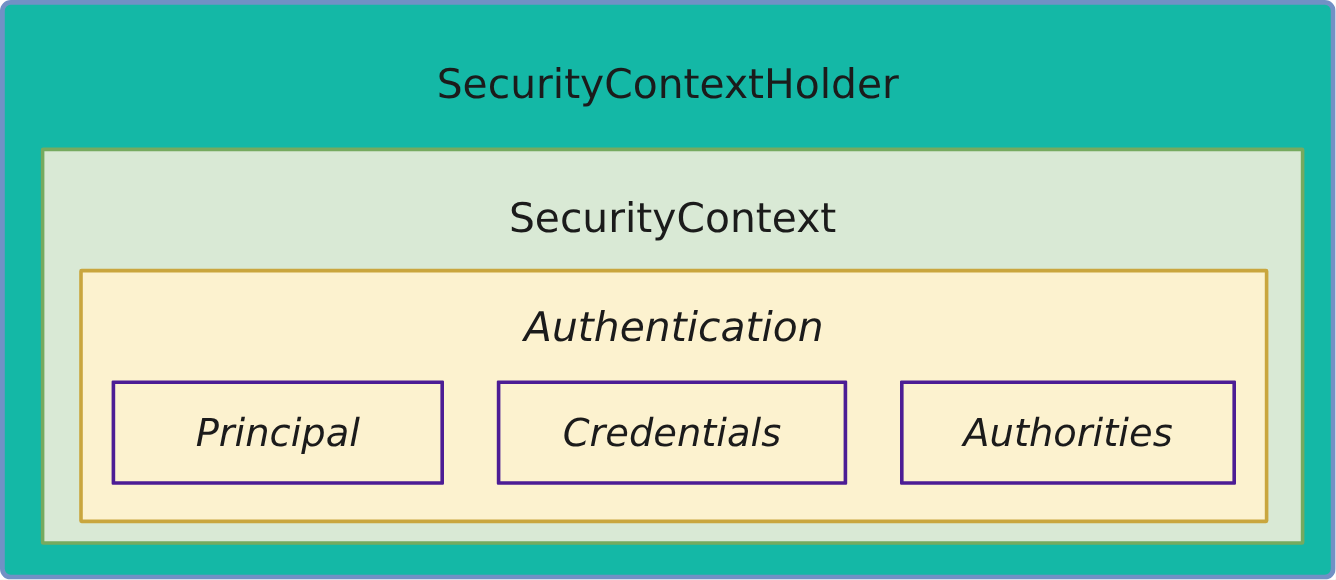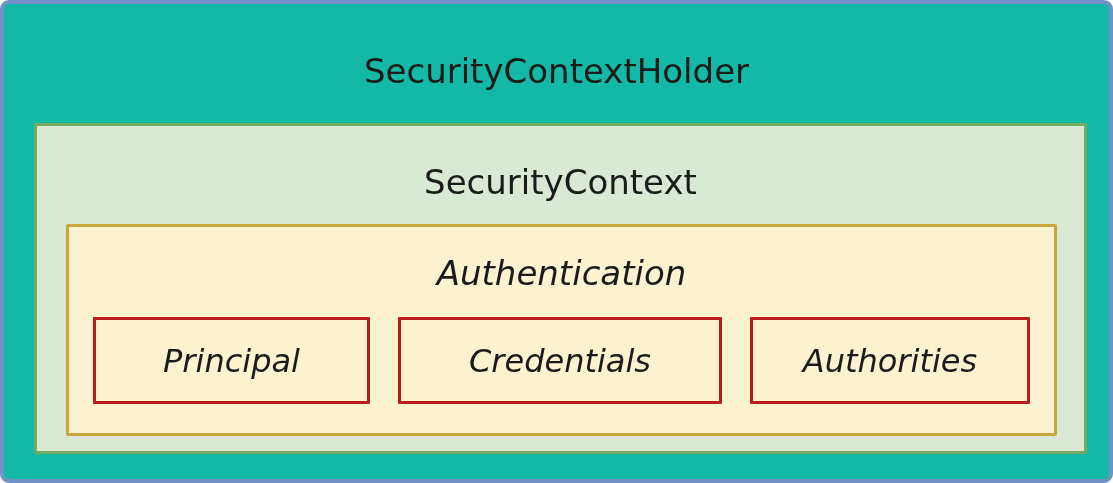--- a/index.html
+++ b/index.html
@@ -76,30 +76,30 @@
     top: 90px;
     height: 87px;
     display: flex;
     justify-content: space-between;
     align-items: stretch;
   }
   .item-box {
     box-sizing: border-box;
     height: 87px;
     background: #fcf2cf;
-    border: 3px solid #b91c1c;
+    border: 3px solid #4c1d95;
     border-radius: 1px;
     display: flex;
     align-items: center;
     justify-content: center;
     font-size: 32px;
     white-space: nowrap;
   }
   .item-box.w1 { width: 277px; }
-  .item-box.w2 { width: 324px; }
+  .item-box.w2 { width: 292px; }
   .item-box.w3 { width: 280px; }
   .watermark {
     position: absolute;
     right: 19px;
     bottom: 7px;
     font-size: 17px;
     color: rgba(78, 78, 78, 0.72);
     letter-spacing: 1px;
     white-space: nowrap;
   }

